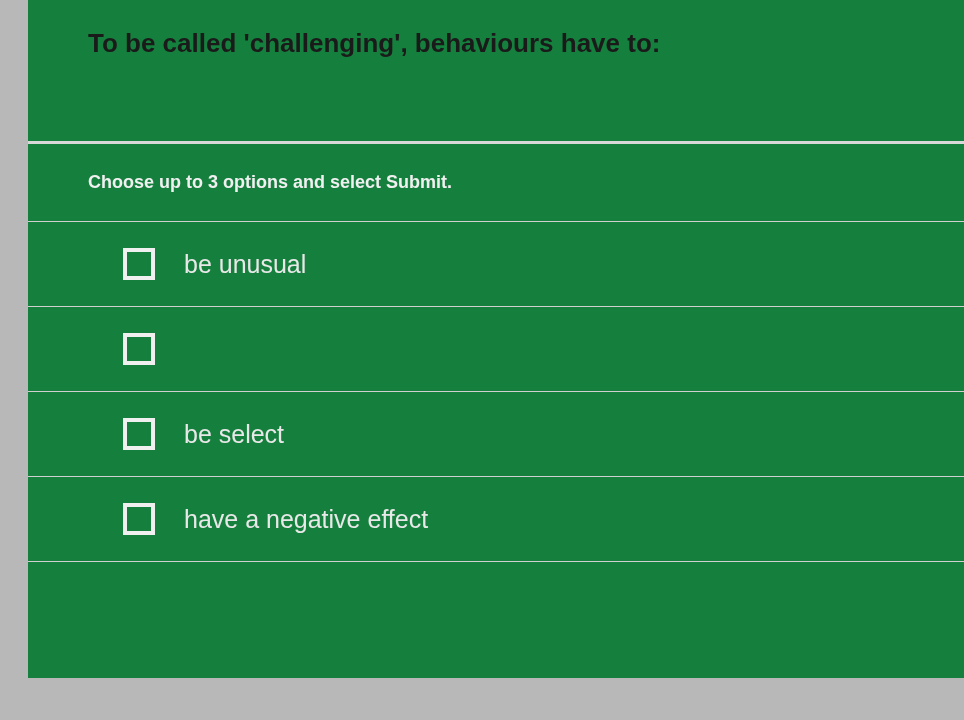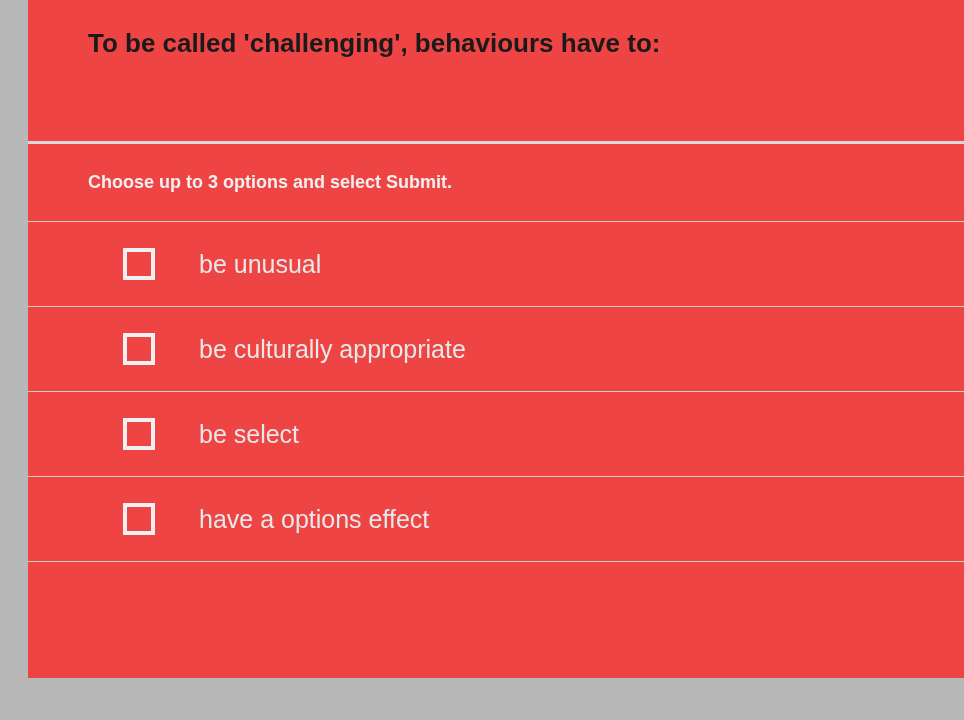--- a/index.html
+++ b/index.html
@@ -9,21 +9,21 @@
     }
     body {
       font-family: Arial, Helvetica, sans-serif;
       background: #b8b8b8;
       width: 964px;
       height: 720px;
       overflow: hidden;
       position: relative;
     }
     .panel {
-      background: #ef4444;
+      background: #15803d;
       margin-left: 28px;
       margin-top: 0;
       width: 936px;
       height: 678px;
     }
     .question-section {
       padding: 28px 60px 30px 60px;
       color: #1a1a1a;
       font-size: 26px;
       font-weight: bold;
@@ -38,21 +38,21 @@
       color: #f0f0f0;
       font-size: 18px;
       font-weight: bold;
       border-bottom: 1px solid #d0d0d0;
     }
     .option-row {
       display: flex;
       align-items: center;
       padding: 26px 60px 26px 95px;
       border-bottom: 1px solid #d0d0d0;
-      gap: 44px;
+      gap: 29px;
     }
     .checkbox {
       width: 32px;
       height: 32px;
       border: 4px solid #f0f0f0;
       background: transparent;
       flex-shrink: 0;
       cursor: pointer;
     }
     .option-label {
@@ -75,26 +75,25 @@
     <span>Choose up to 3 options and select Submit.</span>
   </div>
 
   <div class="option-row">
     <div class="checkbox"></div>
     <span class="option-label">be unusual</span>
   </div>
 
   <div class="option-row">
     <div class="checkbox"></div>
-    <span class="option-label">be culturally appropriate</span>
   </div>
 
   <div class="option-row">
     <div class="checkbox"></div>
     <span class="option-label">be select</span>
   </div>
 
   <div class="option-row">
     <div class="checkbox"></div>
-    <span class="option-label">have a options effect</span>
+    <span class="option-label">have a negative effect</span>
   </div>
 
 </div>
 
 </body></html>

